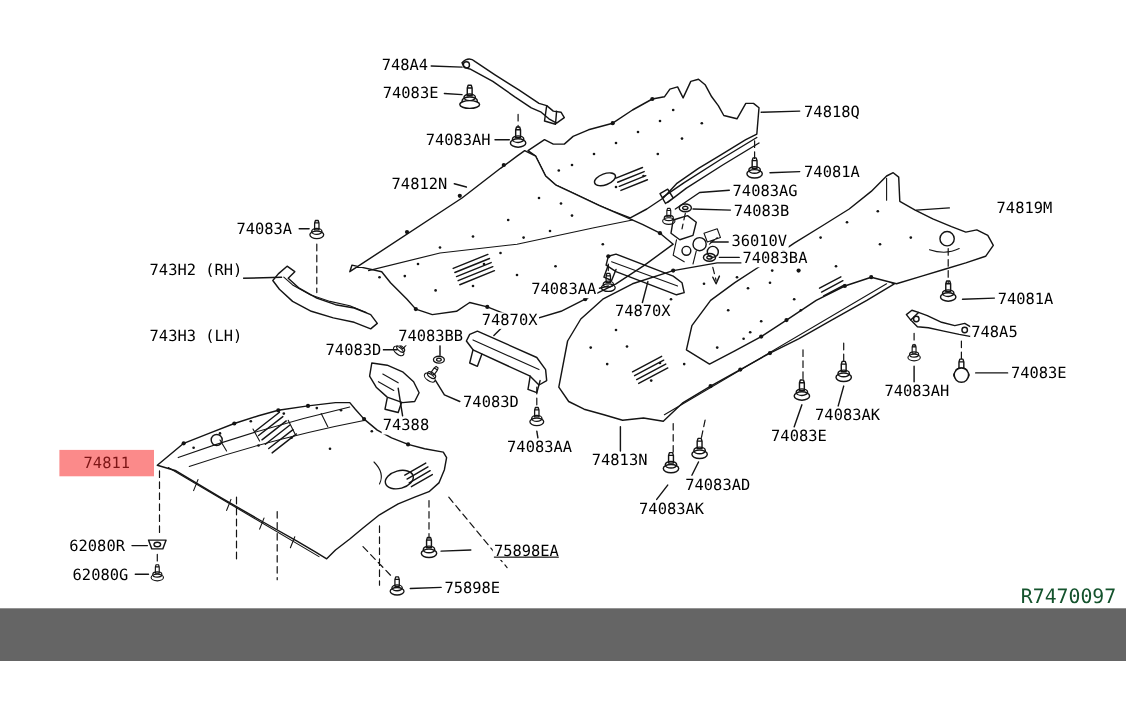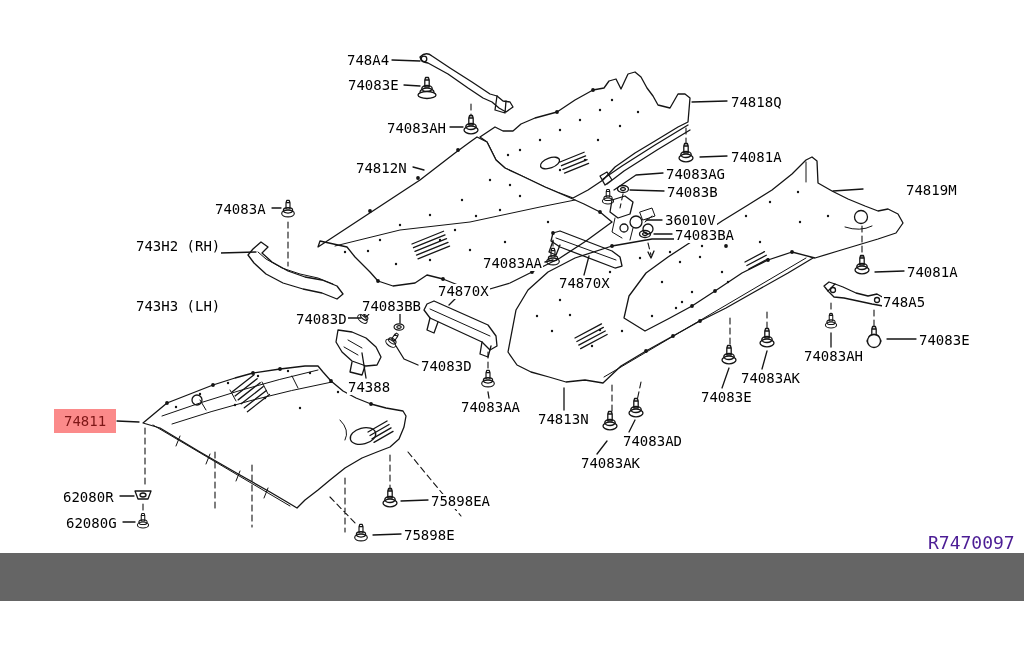--- a/index.html
+++ b/index.html
@@ -10,22 +10,22 @@
       stroke:#141414;stroke-width:1.3;fill:none;stroke-linecap:round;stroke-linejoin:round;}
   #art .panel{fill:#ffffff;}
   #art .dash{stroke-dasharray:6 4;stroke-width:1.1;}
   #art .thin{stroke-width:1;}
   #art .fillblk{fill:#141414;stroke:none;}
   #art .boltpart{fill:#ffffff;}
   #labels-layer{position:absolute;left:0;top:0;width:100%;height:100%;}
   .lbl{position:absolute;font:14px "DejaVu Sans Mono", monospace;color:#000;
        white-space:pre;background:#fff;line-height:15px;padding:0 1px;}
   .lbl.hl{background:var(--hl-bg,#fb8a8a);color:var(--hl-fg,#7d1616);
-          padding:5px 10px;line-height:14px;}
-  #ref-label{position:absolute;font:18px "DejaVu Sans Mono", monospace;color:#4c1d95;}
+          padding:5px 22px;line-height:14px;}
+  #ref-label{position:absolute;font:18px "DejaVu Sans Mono", monospace;color:#14532d;}
   #banner{position:absolute;left:0;top:553px;width:1024px;height:102px;}
 </style>
 </head>
 <body>
 
 <div id="stage">
 
   <svg id="art" width="1024" height="655" viewBox="0 0 1024 655">
     <defs>
       <g id="bolt" class="boltpart">
@@ -342,21 +342,21 @@
       <div class="lbl" style="left: 580px; top: 456px;">74083AK</div>
       <div class="lbl" style="left: 700px; top: 390px;">74083E</div>
       <div class="lbl" style="left: 740px; top: 371px;">74083AK</div>
       <div class="lbl" style="left: 803px; top: 349px;">74083AH</div>
       <div class="lbl" style="left: 918px; top: 333px;">74083E</div>
       <div class="lbl" style="left: 882px; top: 295px;">748A5</div>
       <div class="lbl" style="left: 906px; top: 265px;">74081A</div>
       <div class="lbl hl" style="left: 54px; top: 409px;">74811</div>
       <div class="lbl" style="left: 62px; top: 490px;">62080R</div>
       <div class="lbl" style="left: 65px; top: 516px;">62080G</div>
-      <div class="lbl" style="left: 430px; top: 494px;">75898EA</div>
+      <div class="lbl" style="left: 448px; top: 494px; text-decoration: underline;">75898EA</div>
       <div class="lbl" style="left: 403px; top: 528px;">75898E</div>
     </div>
 
   <div id="ref-label" style="left:928px;top:532px">R7470097</div>
 
   <div id="banner" style="--hl-bg: #fb8a8a;">
     
     
   </div>
 </div>

